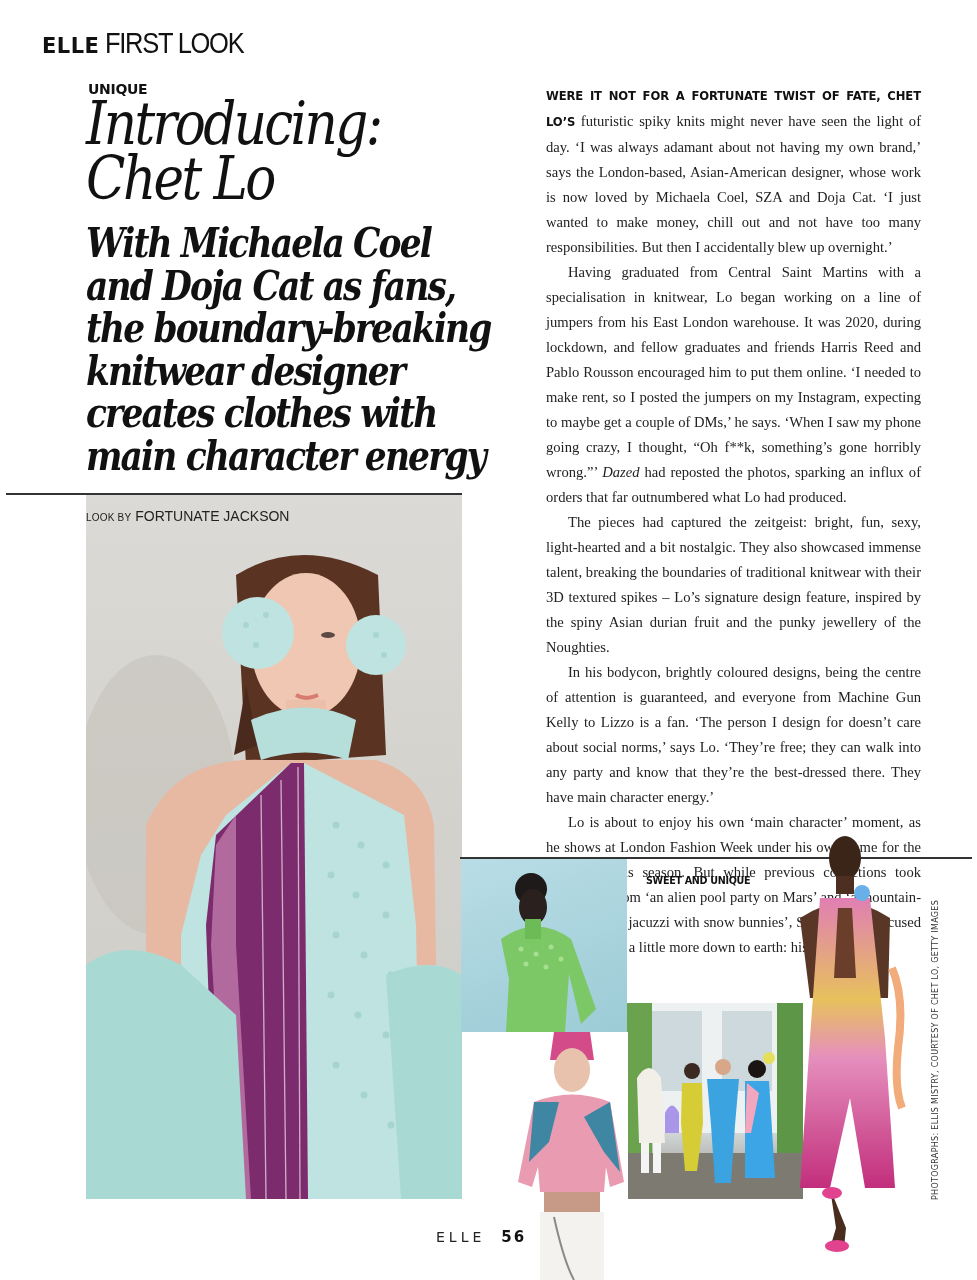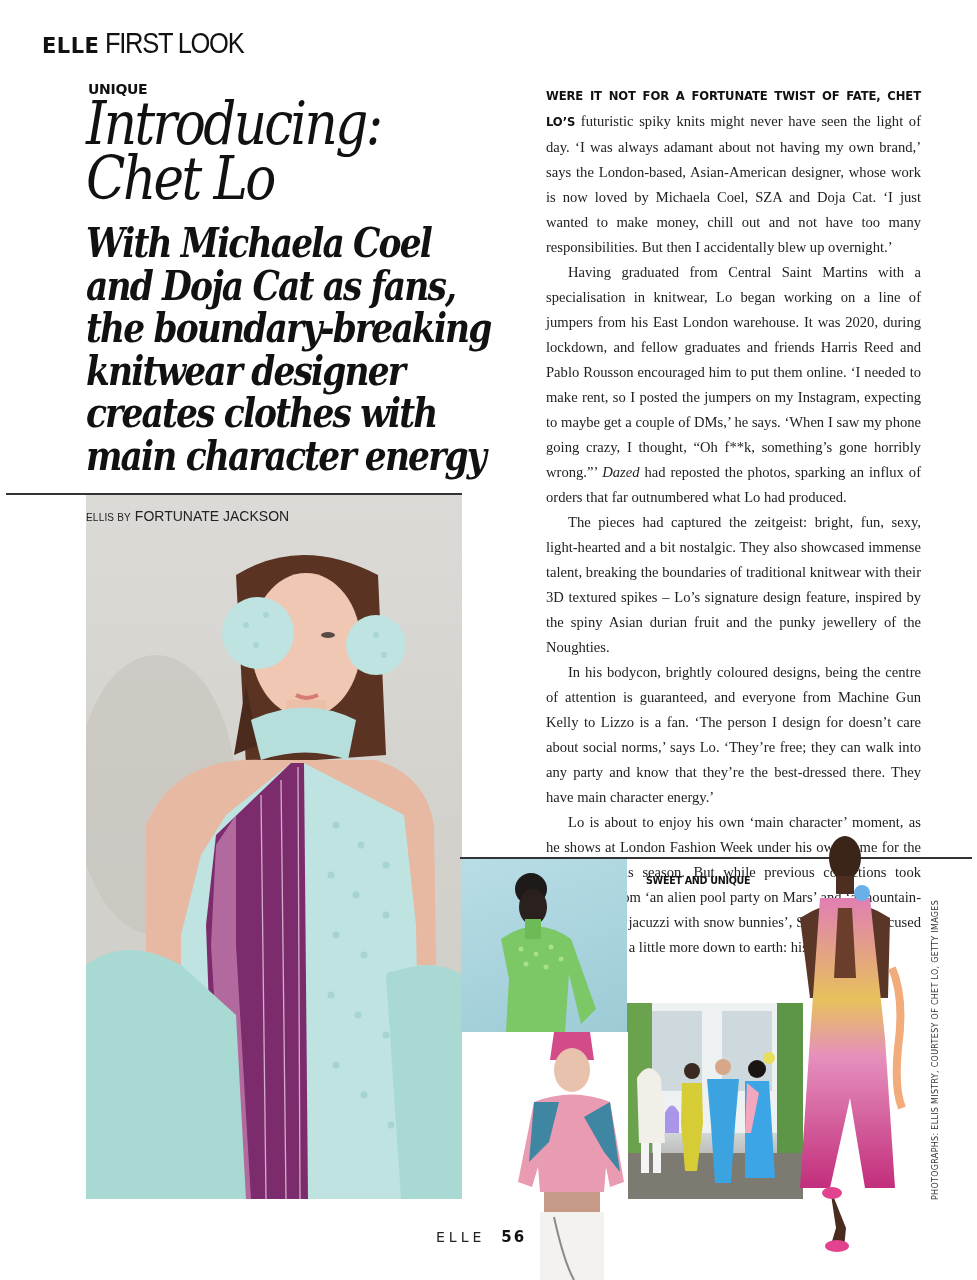--- a/index.html
+++ b/index.html
@@ -124,21 +124,21 @@
       <circle cx="250" cy="570" r="3.5"></circle>
         <circle cx="278" cy="600" r="3.5"></circle>
         <circle cx="305" cy="630" r="3.5"></circle>
     </g>
 
     <path d="M0 470 Q40 440 95 470 L150 520 L160 704 L0 704 Z" fill="#a9d9d3"></path>
     <path d="M300 480 Q345 460 376 480 L376 704 L315 704 Z" fill="#a9d9d3"></path>
   </svg>
 </div>
 <div class="abs byline">
-  <span class="small">ELLIS BY</span>
+  <span class="small">LOOK BY</span>
   <span>FORTUNATE JACKSON</span>
 </div>
 
 <div class="abs body-col">
   <p class="first"><span class="lead-caps">WERE IT NOT FOR A FORTUNATE TWIST OF FATE, CHET LO’S</span><span> futuristic spiky knits might never have seen the light of day. ‘I was always adamant about not having my own brand,’ says the London-based, Asian-American designer, whose work is now loved by Michaela Coel, SZA and Doja Cat. ‘I just wanted to make money, chill out and not have too many responsibilities. But then I accidentally blew up overnight.’</span></p>
   <p><span>Having graduated from Central Saint Martins with a specialisation in knitwear, Lo began working on  a line of jumpers from his East London warehouse. It was 2020, during lockdown, and fellow graduates and friends Harris Reed and Pablo Rousson encouraged him to put them online. ‘I needed to make rent, so I posted the jumpers on my Instagram, expecting to maybe get a couple of DMs,’ he says. ‘When I saw my phone going crazy, I thought, “Oh f**k, something’s gone horribly wrong.”’</span> <i>Dazed</i><span> had reposted the photos, sparking an influx of orders that far outnumbered what Lo had produced.</span></p>
   <p>The pieces had captured the zeitgeist: bright, fun, sexy, light-hearted and a bit nostalgic. They also showcased immense talent, breaking the boundaries of traditional knitwear with their 3D textured spikes – Lo’s signature design feature, inspired by the spiny Asian durian fruit and the punky jewellery of the Noughties.</p>
   <p>In his bodycon, brightly coloured designs, being the centre of attention is guaranteed, and everyone from Machine Gun Kelly to Lizzo is a fan. ‘The person I design for doesn’t care about social norms,’ says Lo. ‘They’re free; they can walk into any party and know that they’re the best-dressed there. They have main character energy.’</p>
   <p>Lo is about to enjoy his own ‘main character’ moment, as he shows at London Fashion Week under his own name for the first time this season. But while previous collections took inspiration from ‘an alien pool party on Mars’ and ‘a mountain-side rave in a jacuzzi with snow bunnies’, SS23 will be focused on something a little more down to earth: his childhood.</p>
 </div>

